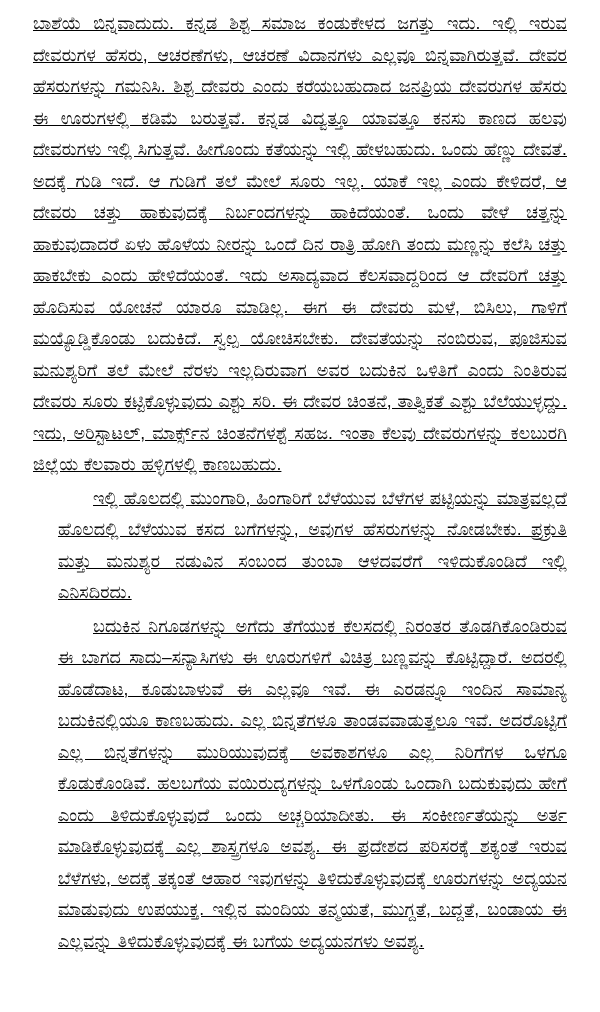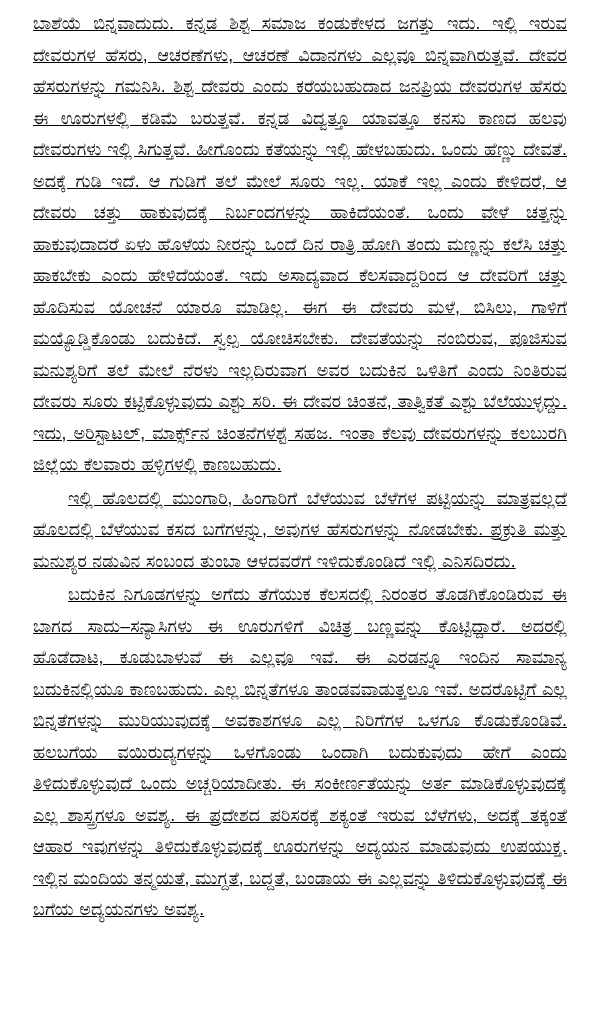--- a/index.html
+++ b/index.html
@@ -34,20 +34,21 @@
     color: #0d0d0d;
     letter-spacing: 0.1px;
     word-spacing: 0.5px;
     -webkit-font-smoothing: none;
   }
   .para.indent {
     text-indent: 35px;
   }
   .para.gap {
     margin-top: 2px;
+    margin-left: 25px;
   }
   
   .para:after {
     content: "";
     display: inline-block;
     width: 100%;
   }
   .para.nostretch:after { display: none; }
 
   .footer {

